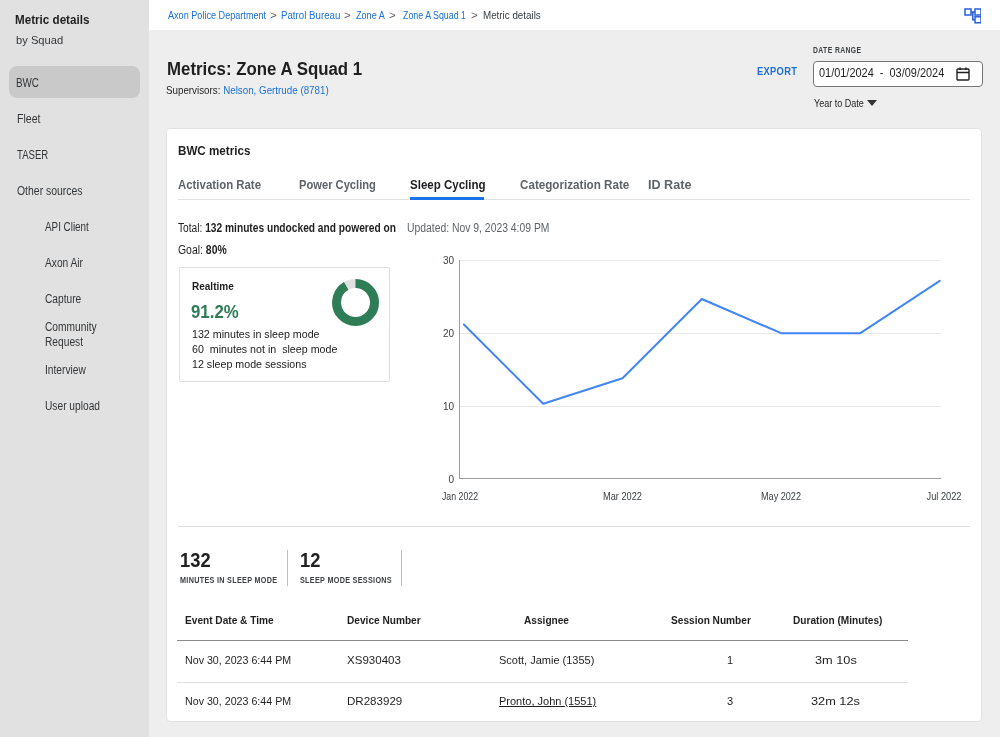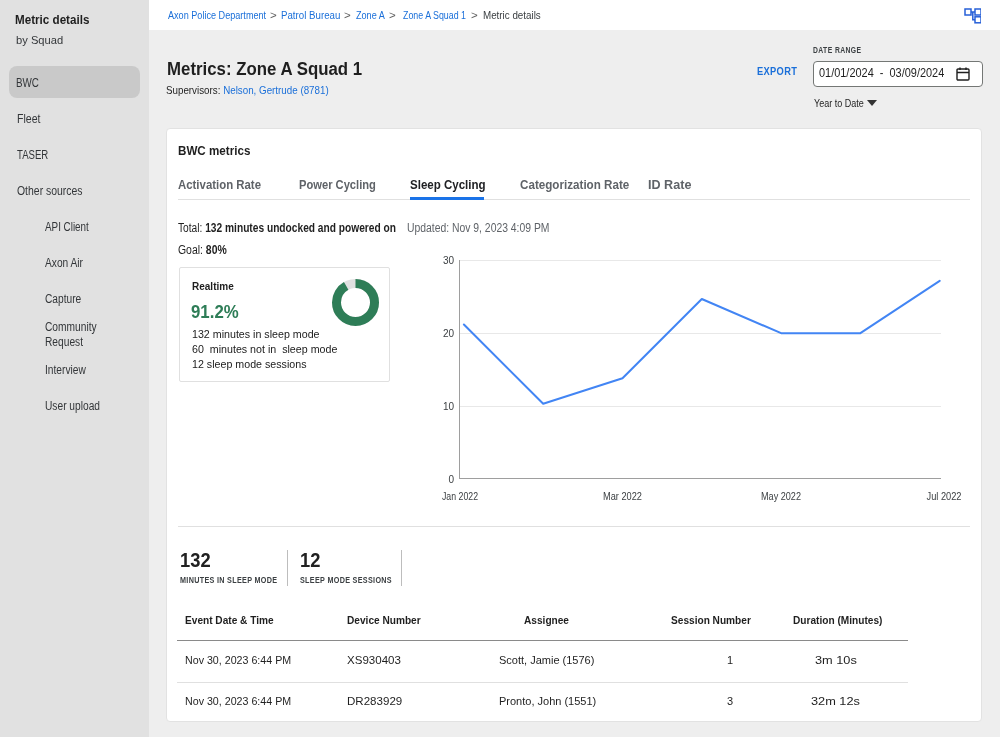--- a/index.html
+++ b/index.html
@@ -133,21 +133,21 @@
 <div class="abs" style="left:401px; top:550px; width:1px; height:36px; background:#bdbdbd;"></div>
 
 <div class="abs hdr" style="left:185px;">Event Date &amp; Time</div>
 <div class="abs hdr" style="left:347px;">Device Number</div>
 <div class="abs hdr" style="left:524px;">Assignee</div>
 <div class="abs hdr" style="left:671px;">Session Number</div>
 <div class="abs hdr" style="left:793px;">Duration (Minutes)</div>
 <div class="abs" style="left:177px; top:640px; width:731px; height:1px; background:#8a8a8a;"></div>
 <div class="abs cell r1" style="left:185px; transform:scaleX(0.97);">Nov 30, 2023 6:44 PM</div>
 <div class="abs cell r1" style="left:347px; transform:scaleX(1.05);">XS930403</div>
-<div class="abs cell r1" style="left:499px;">Scott, Jamie (1576)</div>
+<div class="abs cell r1" style="left:499px;">Scott, Jamie (1355)</div>
 <div class="abs cell r1" style="left:727px;">1</div>
 <div class="abs cell r1" style="left:814.5px; transform:scaleX(1.16);">3m 10s</div>
 <div class="abs hline" style="left:177px; top:681.5px; width:731px;"></div>
 <div class="abs cell r2" style="left:185px; transform:scaleX(0.97);">Nov 30, 2023 6:44 PM</div>
 <div class="abs cell r2" style="left:347px; transform:scaleX(1.05);">DR283929</div>
-<div class="abs cell r2" style="left:499px;">Pronto, John (1551)</div>
+<div class="abs cell r2" style="left:499px;text-decoration:underline;">Pronto, John (1551)</div>
 <div class="abs cell r2" style="left:727px;">3</div>
 <div class="abs cell r2" style="left:810.5px; transform:scaleX(1.16);">32m 12s</div>
 
 </body></html>

